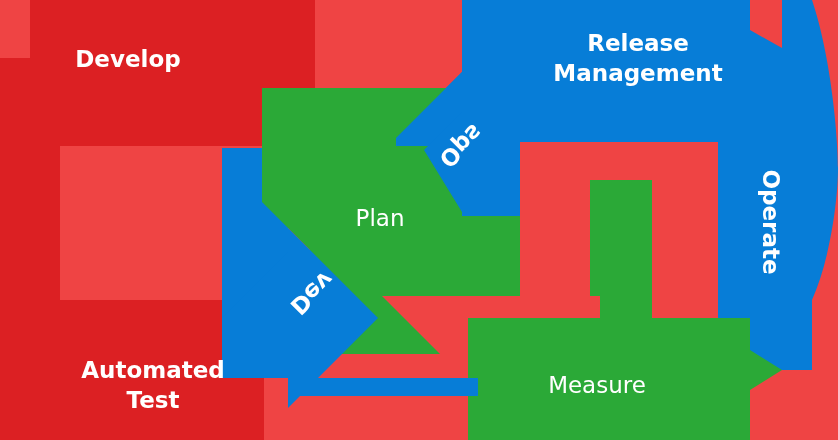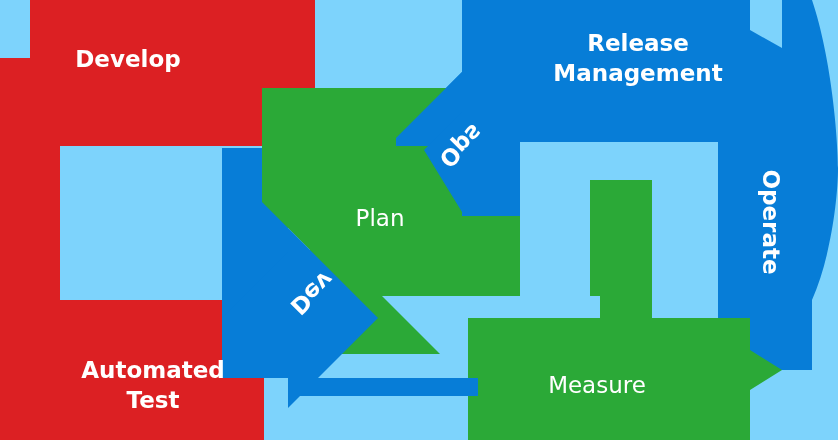--- a/index.html
+++ b/index.html
@@ -10,21 +10,21 @@
   body {
     width: 838px;
     height: 440px;
     font-family: "DejaVu Sans", "Liberation Sans", sans-serif;
     overflow: hidden;
   }
   #canvas {
     position: relative;
     width: 838px;
     height: 440px;
-    background: #7dd3fc;
+    background: #ef4444;
     text-align: right;
   }
   #diagram-svg {
     position: absolute;
     left: 0;
     top: 0;
     width: 838px;
     height: 440px;
     display: block;
   }

